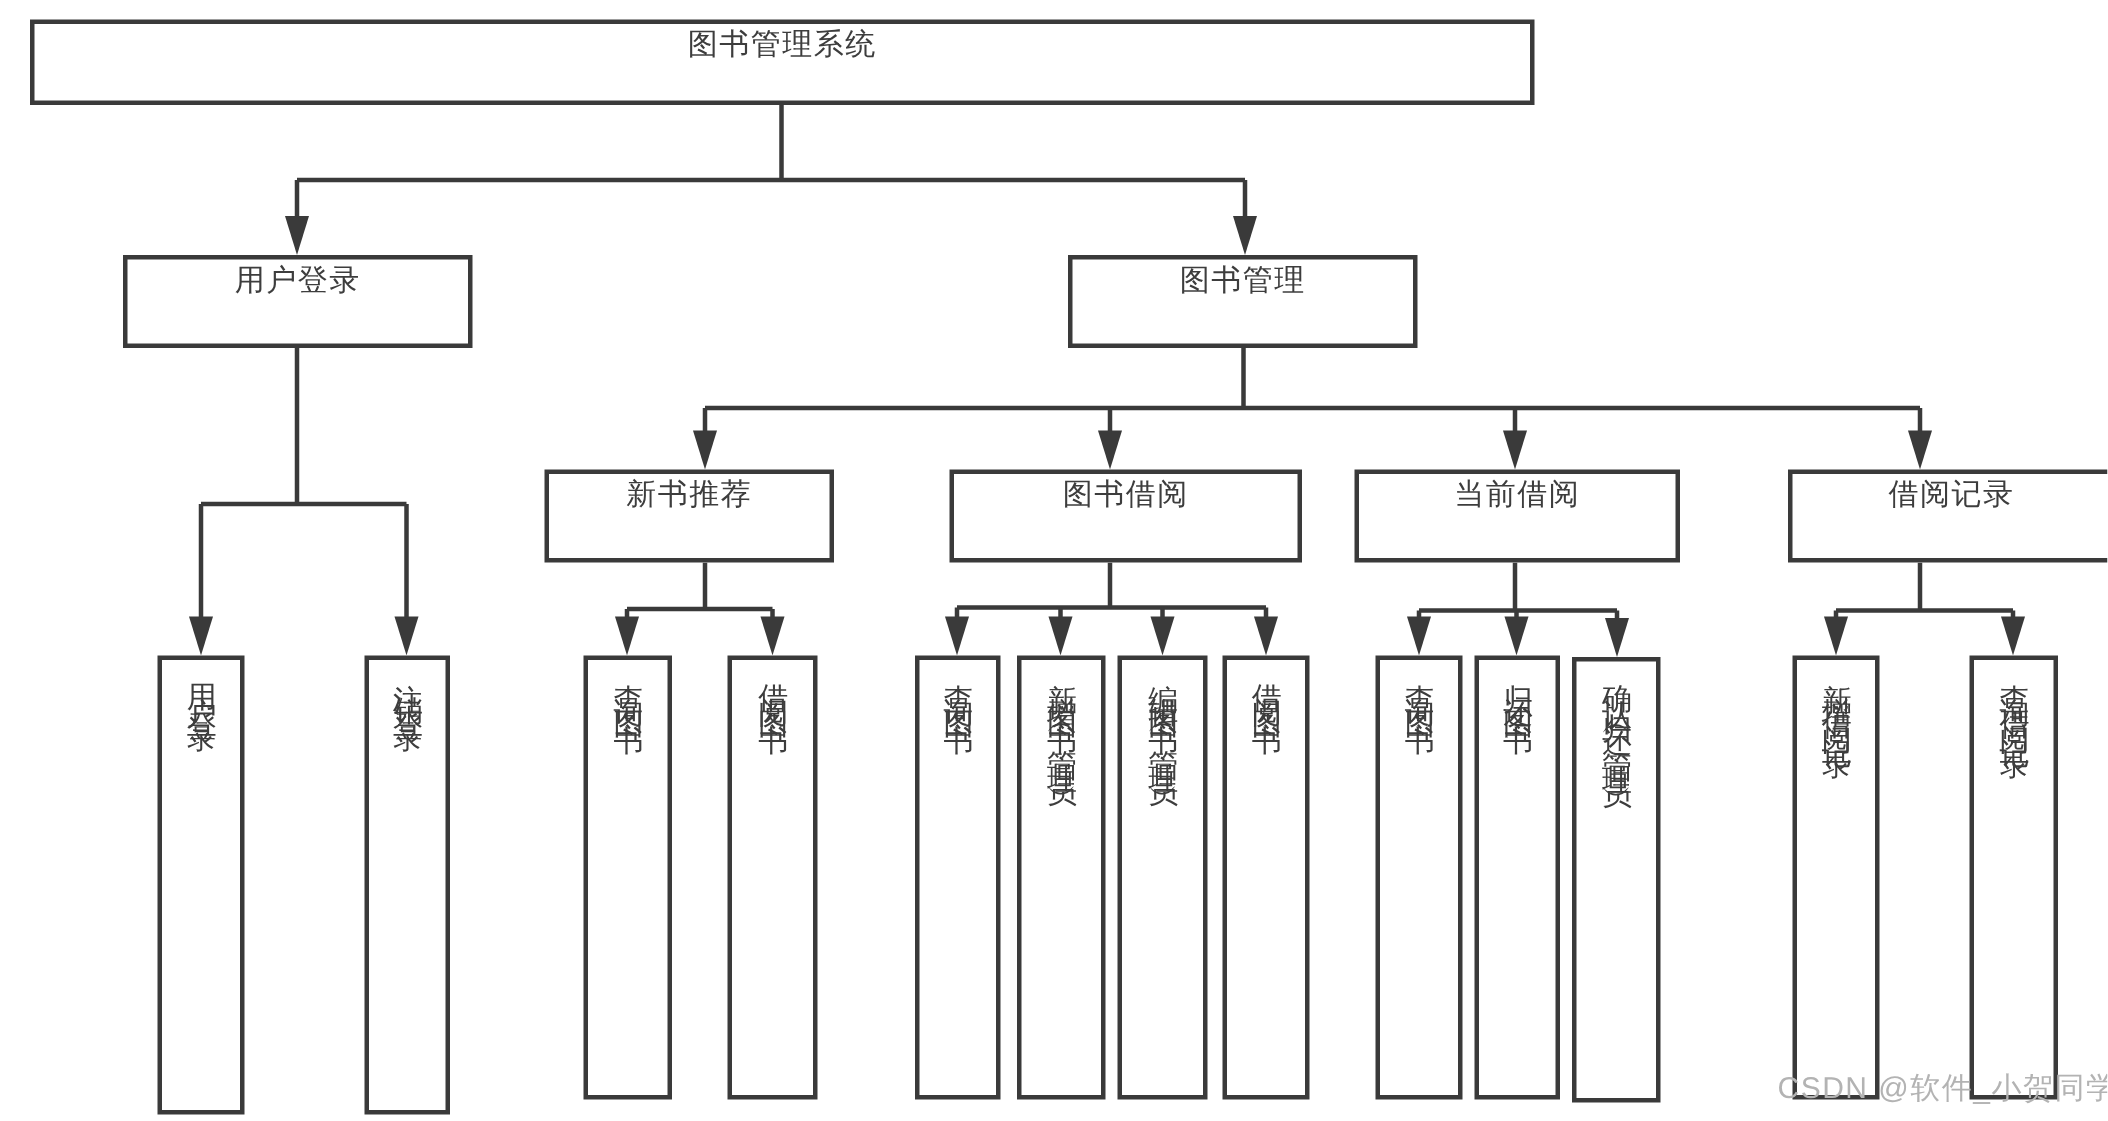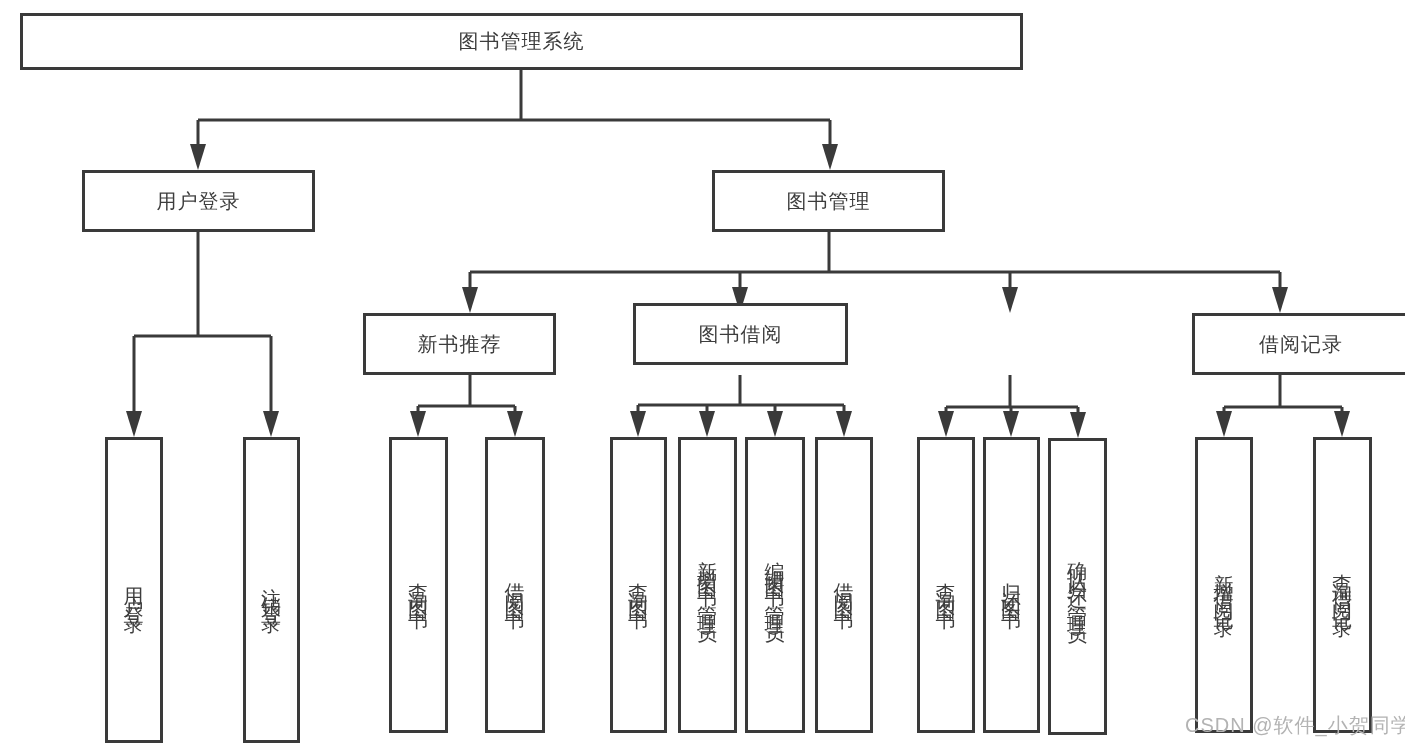--- a/index.html
+++ b/index.html
@@ -20,21 +20,20 @@
   }
   .connector{position:absolute;left:0;top:0;z-index:1;}
   .connector path{stroke:var(--line);stroke-width:3;fill:none;}
   .connector polygon{fill:var(--line);stroke:none;}
   .box{
     position:absolute;
     box-sizing:border-box;
     border:3px solid var(--line);
     background:var(--box-bg);
     display:flex;
-    align-items:center;
     justify-content:center;
     z-index:2;
   }
   .hlabel{
     font-size:20px;
     letter-spacing:1px;
     white-space:nowrap;
   }
   .vlabel{
     writing-mode:vertical-rl;
@@ -102,22 +101,25 @@
   <div class="box" style="left:82px;top:170px;width:233px;height:62px">
     <span class="hlabel">用户登录</span>
   </div>
   <div class="box" style="left:712px;top:170px;width:233px;height:62px">
     <span class="hlabel">图书管理</span>
   </div>
 
   <div class="box" style="left:363px;top:313px;width:193px;height:62px">
     <span class="hlabel">新书推荐</span>
   </div>
-  <div class="box" style="left:633px;top:303px;width:215px;height:62px">
+  <div class="box" style="left:633px;top:313px;width:235px;height:62px">
     <span class="hlabel">图书借阅</span>
+  </div>
+  <div class="box" style="left:903px;top:313px;width:217px;height:62px">
+    <span class="hlabel">当前借阅</span>
   </div>
   <div class="box" style="left:1192px;top:313px;width:218px;height:62px">
     <span class="hlabel">借阅记录</span>
   </div>
 
   <div class="box" style="left:105px;top:437px;width:58px;height:306px">
     <span class="vlabel">用户登录</span>
   </div>
   <div class="box" style="left:243px;top:437px;width:57px;height:306px">
     <span class="vlabel">注销登录</span>

